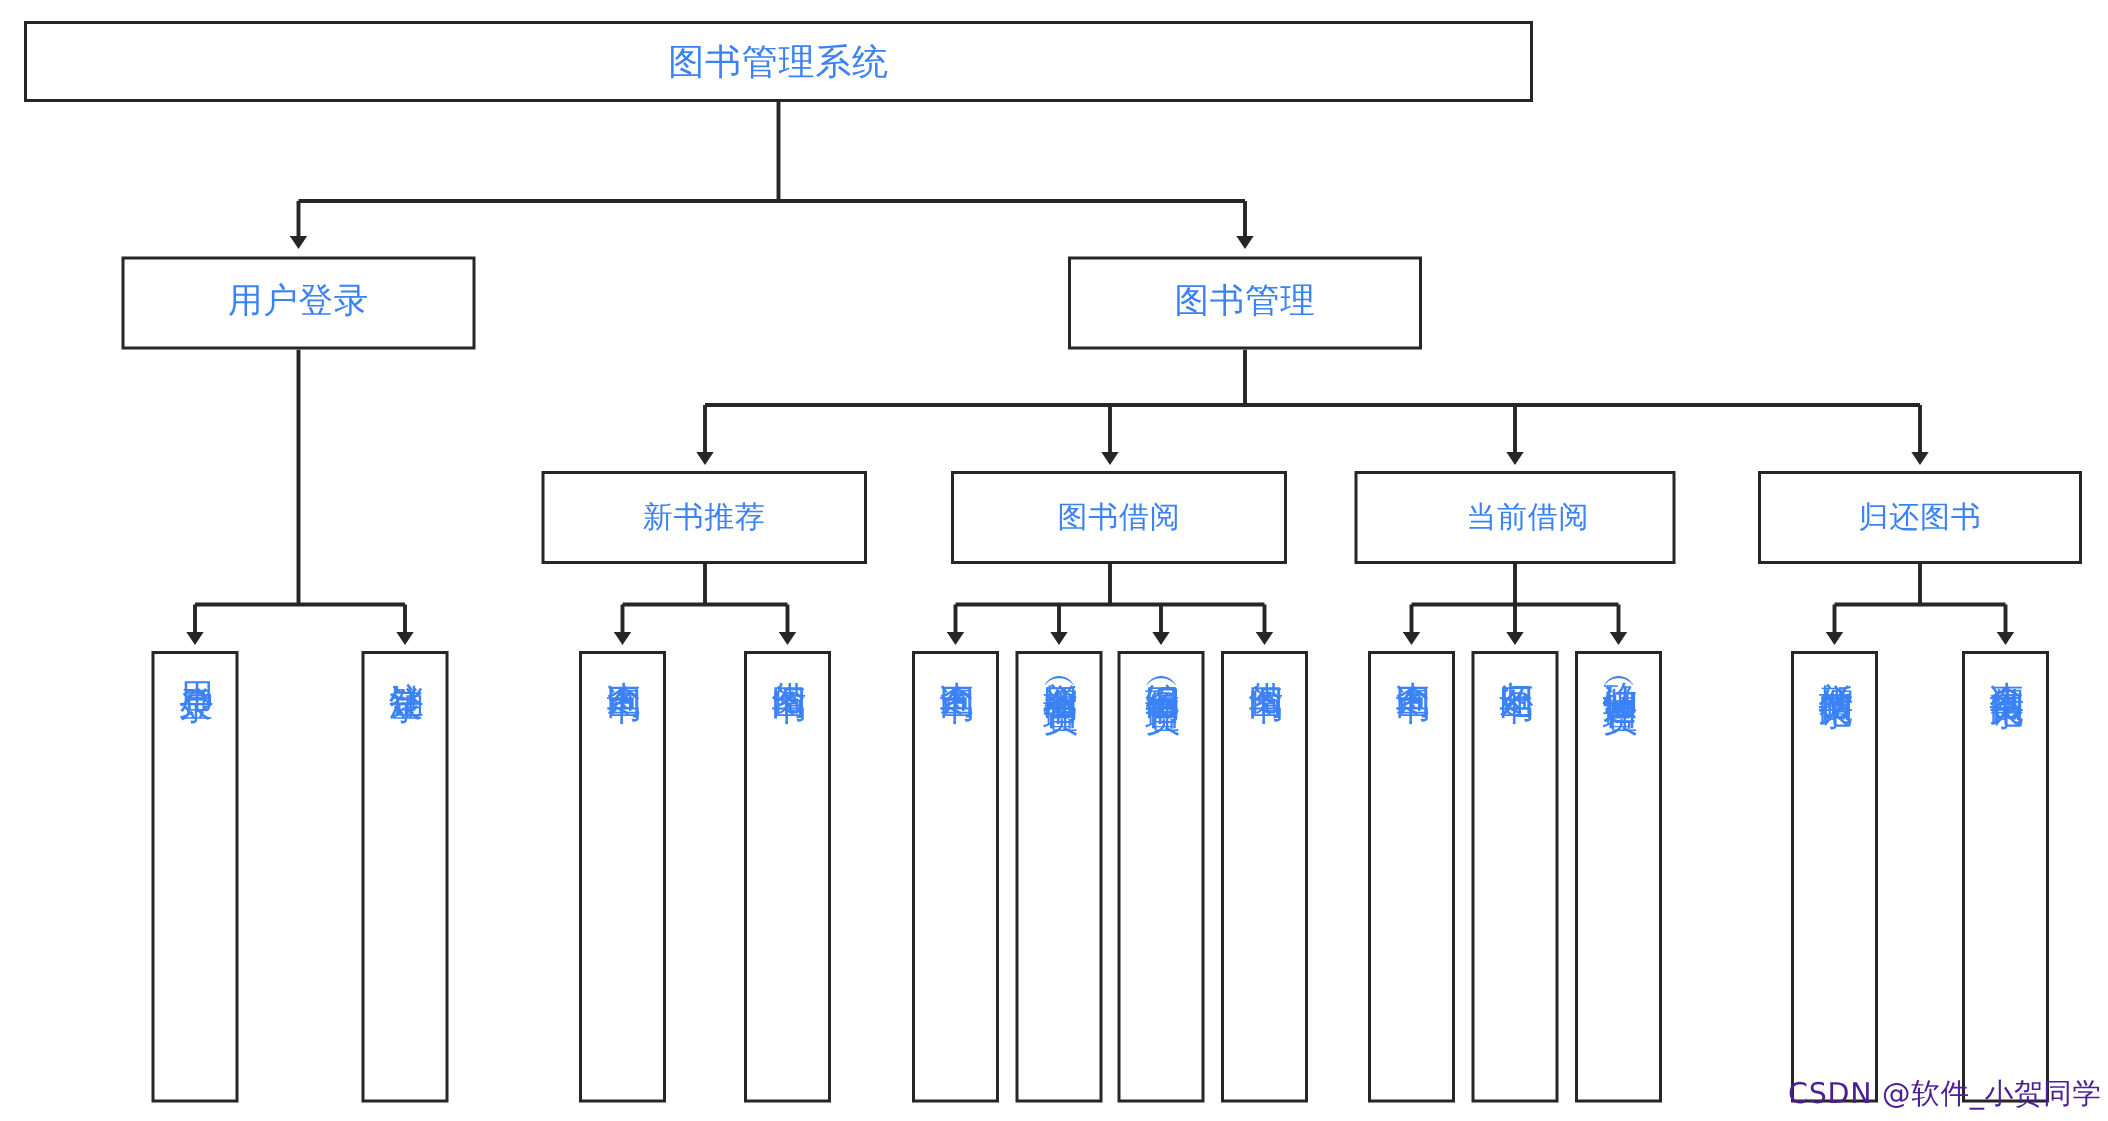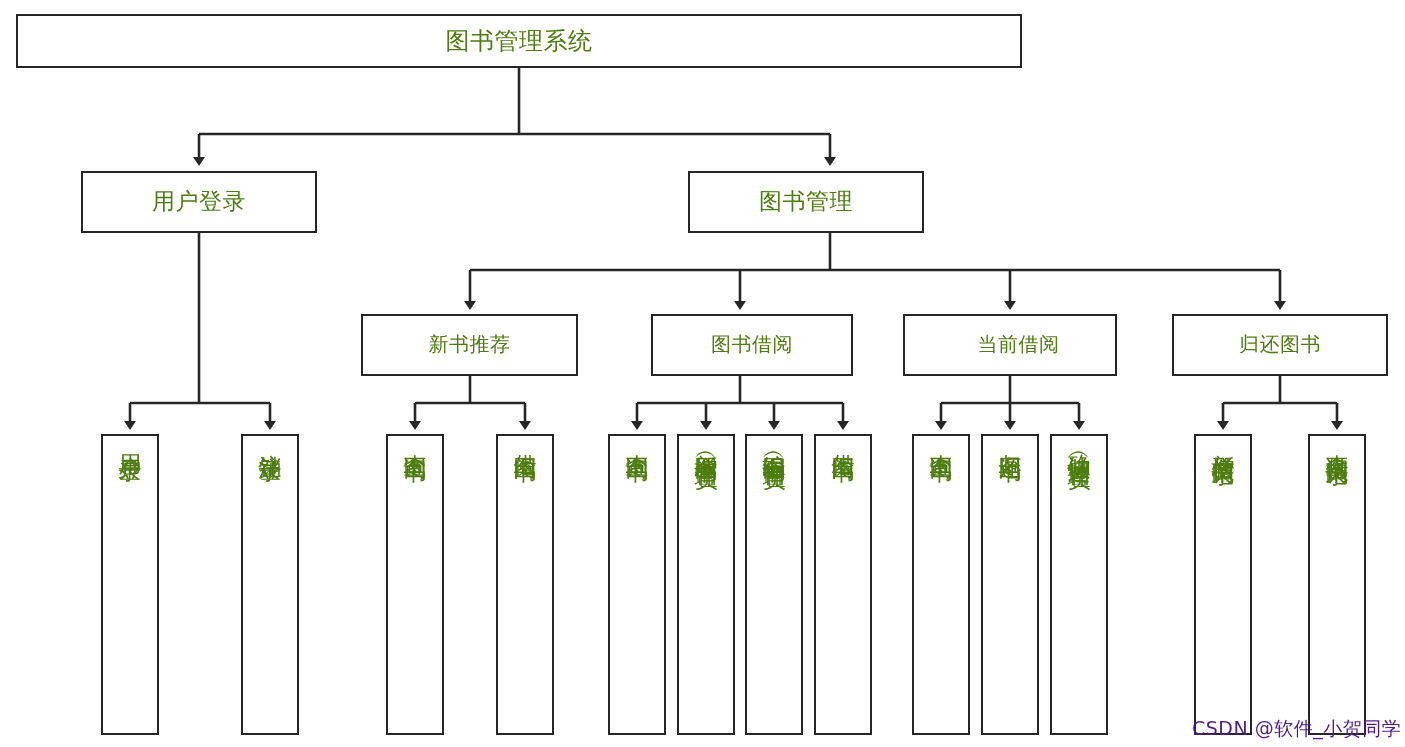--- a/index.html
+++ b/index.html
@@ -31,21 +31,21 @@
     position: absolute;
     box-sizing: border-box;
     background: #ffffff;
     border: 2.5px solid #262626;
     display: flex;
     align-items: center;
     justify-content: center;
     z-index: 2;
   }
   .node .label {
-    color: #4d7c0f;
+    color: #3b82f6;
     line-height: 1.18;
     text-align: left;
     white-space: nowrap;
     letter-spacing: 0.5px;
   }
   .node.root .label { font-size: 24px; }
   .node.lvl2 .label { font-size: 23px; }
   .node.lvl3 .label { font-size: 20px; }
   .node.leaf {
     align-items: flex-start;
@@ -126,28 +126,28 @@
     </g>
   </svg>
 
   <div class="node root" style="left:16px; top:14px; width:1006px; height:54px;">
     <span class="label">图书管理系统</span>
   </div>
 
   <div class="node lvl2" style="left:81px; top:171px; width:236px; height:62px;">
     <span class="label">用户登录</span>
   </div>
-  <div class="node lvl2" style="left:688px; top:171px; width:236px; height:62px;">
+  <div class="node lvl2" style="left:712px; top:171px; width:236px; height:62px;">
     <span class="label">图书管理</span>
   </div>
 
   <div class="node lvl3" style="left:361px; top:314px; width:217px; height:62px;">
     <span class="label">新书推荐</span>
   </div>
-  <div class="node lvl3" style="left:651px; top:314px; width:202px; height:62px;">
+  <div class="node lvl3" style="left:634px; top:314px; width:224px; height:62px;">
     <span class="label">图书借阅</span>
   </div>
   <div class="node lvl3" style="left:903px; top:314px; width:214px; height:62px;padding-left:17px;">
     <span class="label">当前借阅</span>
   </div>
   <div class="node lvl3" style="left:1172px; top:314px; width:216px; height:62px;">
     <span class="label">归还图书</span>
   </div>
 
   <div class="node leaf" style="left:101px; top:434px; width:58px; height:301px;">

